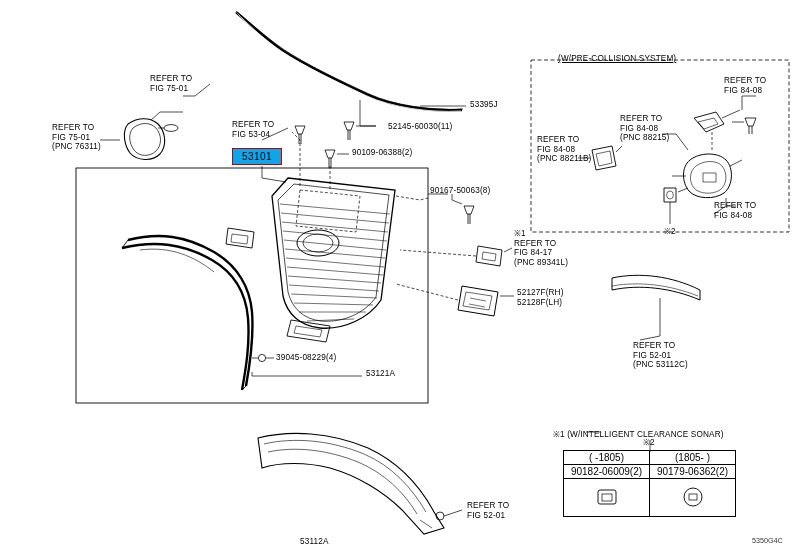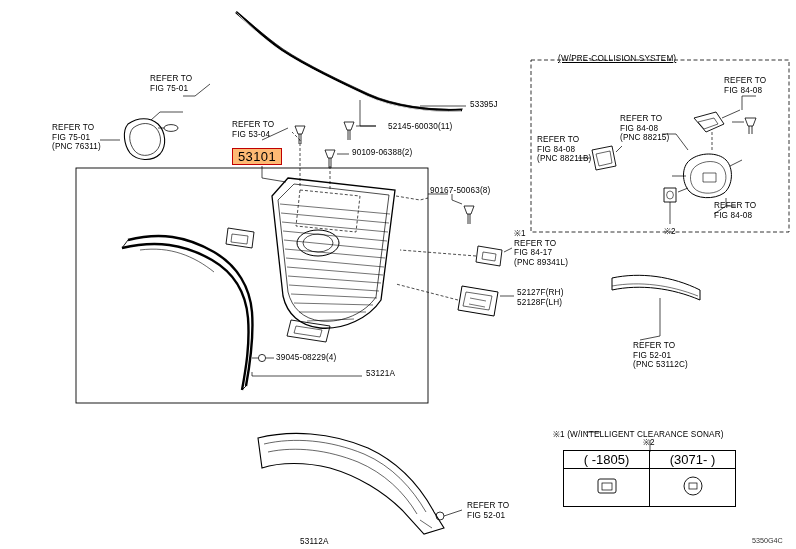--- a/index.html
+++ b/index.html
@@ -19,27 +19,27 @@
     font-family:"Liberation Sans", sans-serif;
     font-size:8.2px;
     line-height:9.6px;
     letter-spacing:0.15px;
     white-space:pre;
     color:#000;
   }
   .highlight-box {
     position:absolute;
     border:1.6px solid #c00000;
-    background:#fdba74;
+    background:#0ea5e9;
     display:flex; align-items:center; justify-content:center;
-    font-size:13px;
+    font-size:10px;
     letter-spacing:0.4px;
   }
   .tbl { border-collapse:collapse; }
-  .tbl td { border:1px solid #000; font-size:13px; text-align:center; font-family:"Liberation Sans", sans-serif; }
+  .tbl td { border:1px solid #000; font-size:10px; text-align:center; font-family:"Liberation Sans", sans-serif; }
   .code { position:absolute; font-size:7.2px; color:#333; }
   .u { text-decoration:underline;margin-left:24px; }
 </style>
 </head>
 <body>
 
 <div id="root">
 
   <svg class="layer" viewBox="0 0 796 549">
     <g fill="none" stroke="#000" stroke-width="0.8">
@@ -239,21 +239,25 @@
   <div class="lbl u" style="left:534px; top:54px;">(W/PRE-COLLISION SYSTEM)</div>
 
   <div class="lbl" style="left:553px; top:430px;">※1 (W/INTELLIGENT CLEARANCE SONAR)</div>
   <div class="lbl" style="left:643px; top:438px;">※2</div>
 
   <div style="position:absolute; left:563px; top:450px;">
     <table class="tbl">
       <tbody>
           <tr>
         <td style="width:86px; height:14px;">(    -1805)</td>
-        <td style="width:86px; height:14px;">(3071-    )</td>
+        <td style="width:86px; height:14px;">(1805-    )</td>
+      </tr>
+      <tr>
+        <td style="height:14px;">90182-06009(2)</td>
+        <td style="height:14px;">90179-06362(2)</td>
       </tr>
       <tr>
         <td style="height:38px;">
           <svg width="30" height="30" viewBox="0 0 30 30">
             <rect x="6" y="8" width="18" height="14" rx="2" fill="none" stroke="#000" stroke-width="0.9"></rect>
             <rect x="10" y="12" width="10" height="7" fill="none" stroke="#000" stroke-width="0.7"></rect>
           </svg>
         </td>
         <td style="height:38px;">
           <svg width="30" height="30" viewBox="0 0 30 30">

